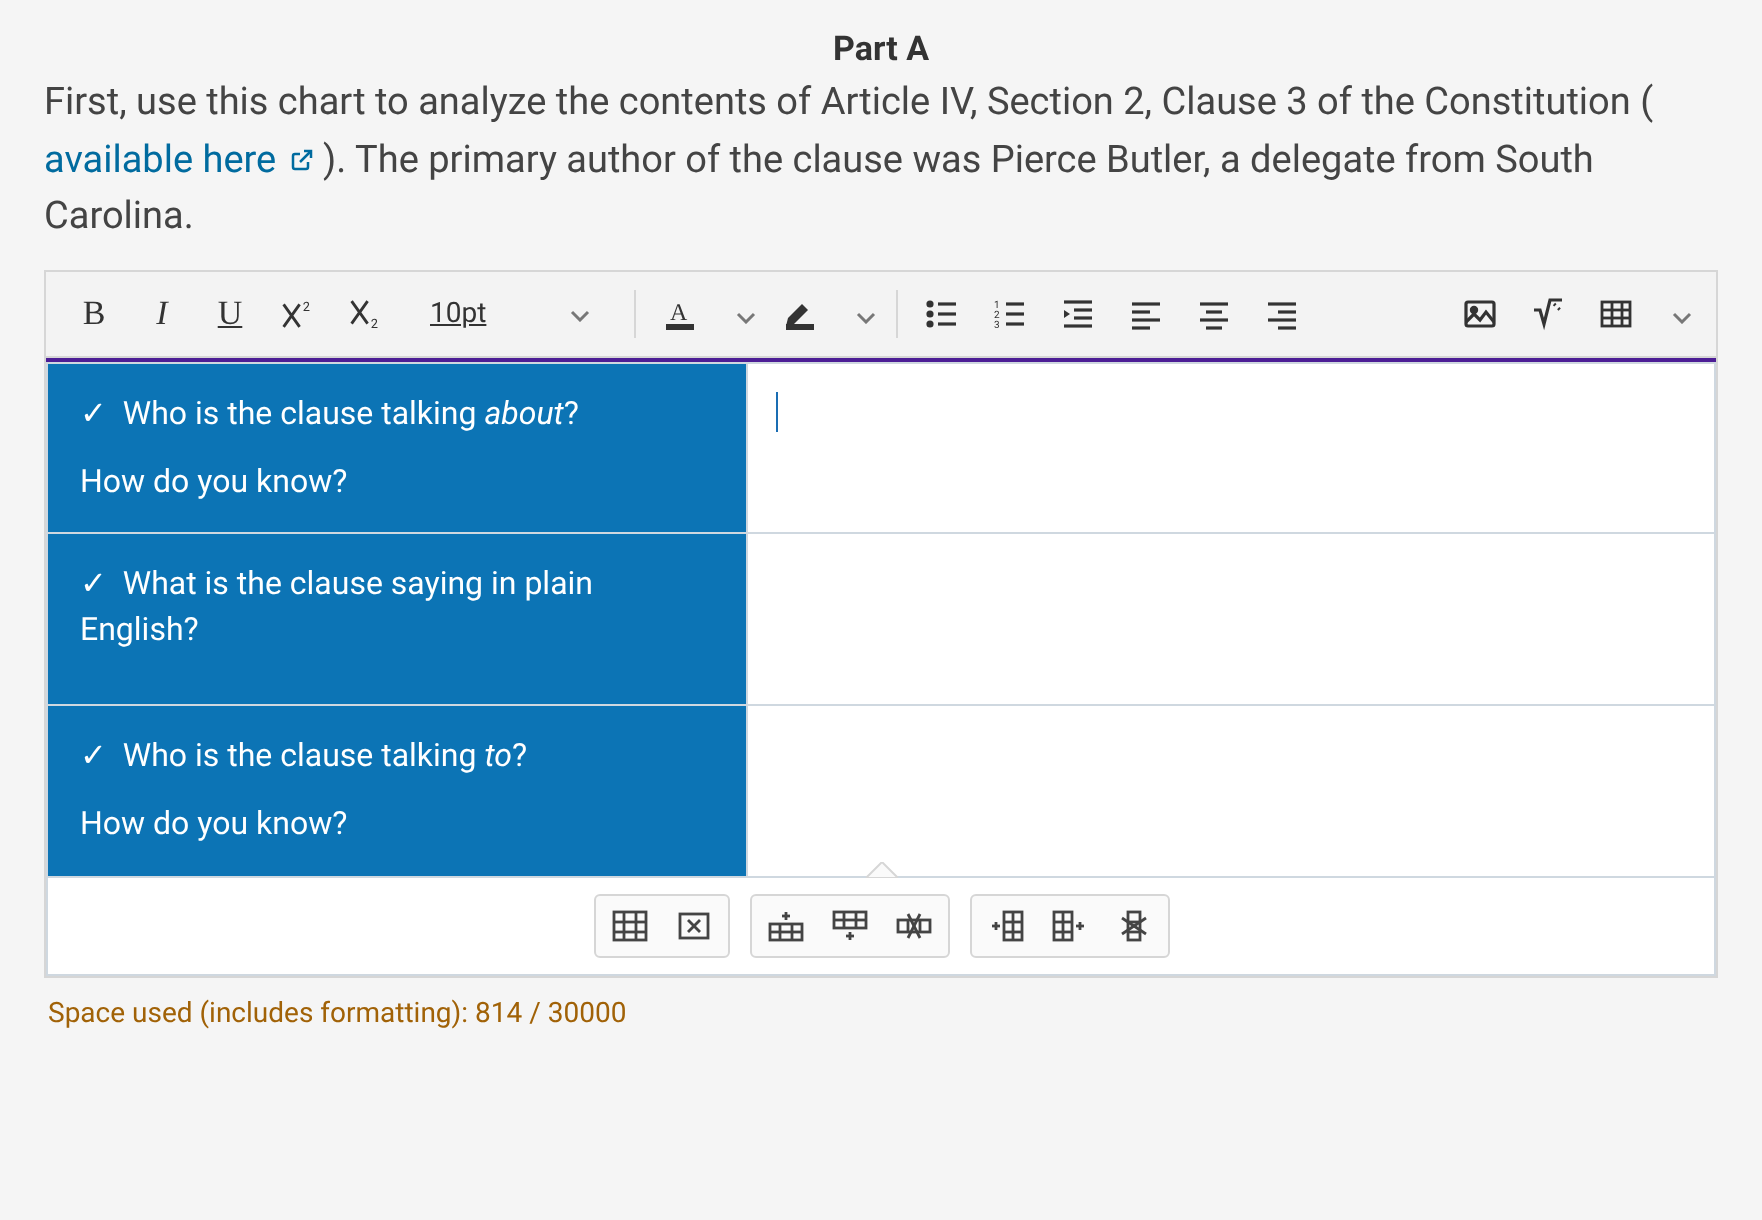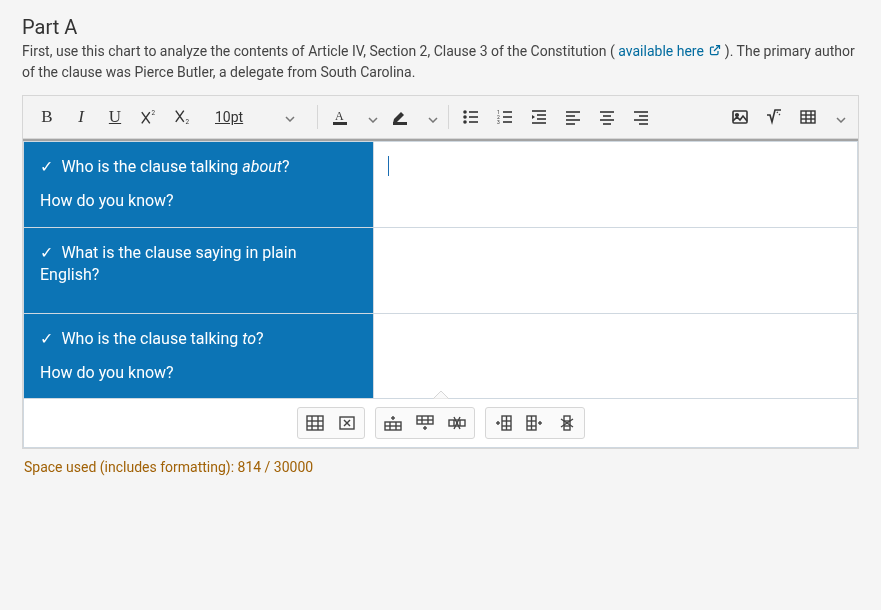--- a/index.html
+++ b/index.html
@@ -6,27 +6,28 @@
     body {
       font-family: -apple-system, BlinkMacSystemFont, "Segoe UI", Roboto, Helvetica, Arial, sans-serif;
       background: #f5f5f5;
       width: 881px;
       height: 610px;
       overflow: hidden;
       padding: 15px 22px;
       color: #333;
     }
     .header-title {
-      font-weight: 400;
-      font-size: 20px;
+      font-weight: 700;
+      font-size: 17px;
       color: #333;
       margin-bottom: 2px;
+      text-align: center;
     }
     .header-desc {
-      font-size: 14px;
+      font-size: 19px;
       color: #444;
       line-height: 1.5;
       margin-bottom: 12px;
     }
     .link {
       color: #006b9f;
       text-decoration: none;
     }
     .ext-icon {
       display: inline-block;
@@ -80,21 +81,21 @@
       color: #777;
     }
     .sep { width: 1px; height: 24px; background: #d6d6d6; margin: 0 4px; }
     .spacer-grow { flex: 1; }
     .composite-btn { display: flex; align-items: center; }
     .composite-btn .chev { width: 18px; text-align: center; cursor: pointer; }
 
     .canvas {
       background: #fff;
       padding: 0;
-      border-top: 2px solid #a3a3a3;
+      border-top: 2px solid #4c1d95;
     }
     table.content {
       width: 100%;
       border-collapse: collapse;
       border: 1px solid #cfd8e0;
       table-layout: fixed;
     }
     table.content td {
       border: 1px solid #cfd8e0;
       vertical-align: top;

